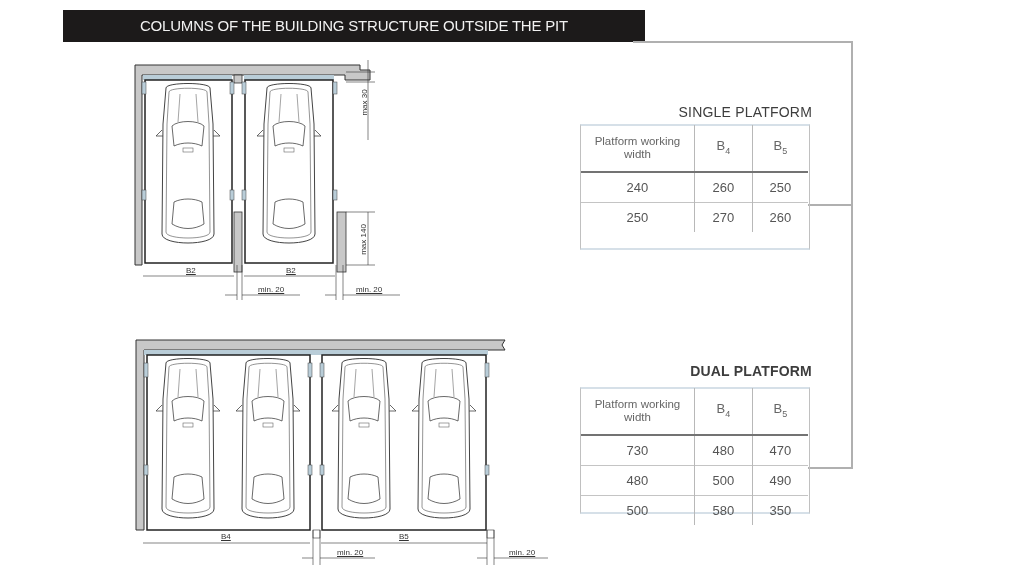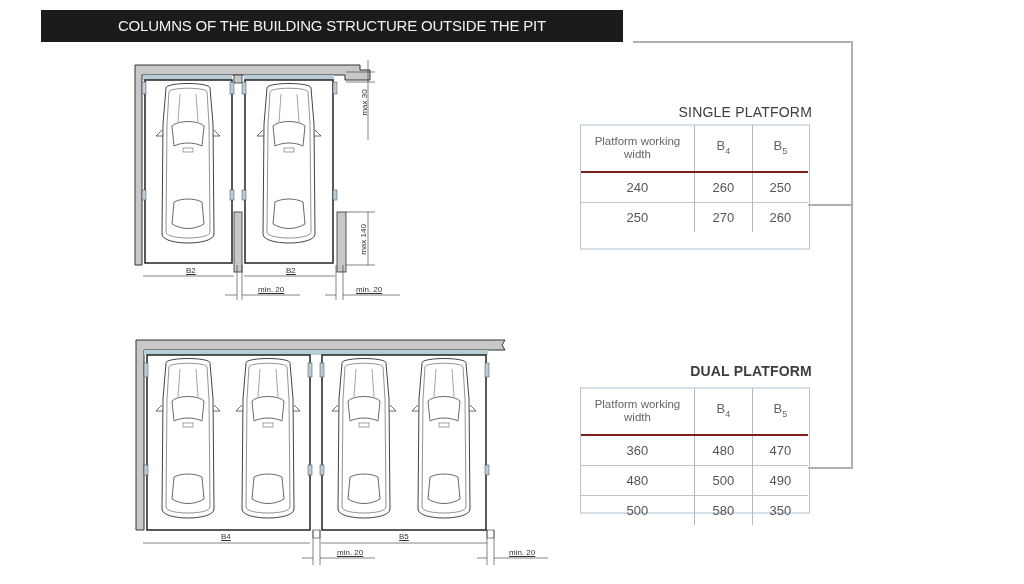--- a/index.html
+++ b/index.html
@@ -1,23 +1,23 @@
 <!DOCTYPE html>
 <html><head>
 <meta charset="utf-8">
 <style>
   html, body { margin:0; padding:0; background:#ffffff; }
   body { width:1024px; height:584px; position:relative; overflow:hidden; font-family:"Liberation Sans", sans-serif; color:#3a3a3a; }
-  .banner { position:absolute; left:41px; top:10px; width:582px; height:32px; background:#1c1a1a; color:#f2f2f2; font-size:15px; line-height:32px; text-align:center; letter-spacing:-0.2px; }
+  .banner { position:absolute; left:63px; top:10px; width:582px; height:32px; background:#1c1a1a; color:#f2f2f2; font-size:15px; line-height:32px; text-align:center; letter-spacing:-0.2px; }
   .connector { position:absolute; }
   .table-title { position:absolute; font-size:14px; color:#3d3d3d; text-align:right; width:230px; letter-spacing:0.2px; }
   table.spec { position:absolute; border-collapse:collapse; font-size:13px; color:#555; }
   table.spec th, table.spec td { border-left:1px solid #b8b8b8; text-align:center; font-weight:normal; }
   table.spec th:first-child, table.spec td:first-child { border-left:none; }
-  table.spec th { height:44px; font-size:11.5px; color:#666; line-height:13px; border-bottom:2px solid #7f1d1d; }
+  table.spec th { height:44px; font-size:11.5px; color:#666; line-height:13px; border-bottom:2px solid #737373; }
   table.spec th.sym { font-size:13px; }
   table.spec td { height:27px; border-top:1px solid #c4c4c4; }
   table.spec tr:nth-child(2) td { border-top:none; }
   .tbl-wrap { position:absolute; border-top:2px solid #d6e0e8; border-bottom:2px solid #d6e0e8; border-left:1px solid #c0c0c0; border-right:1px solid #c0c0c0; }
   .dim-label { position:absolute; font-size:8px; color:#333;text-decoration:underline; }
   .vert { position:absolute; font-size:8px; color:#333; transform:rotate(-90deg); transform-origin:center; white-space:nowrap; }
 </style>
 </head>
 <body>
 
@@ -165,21 +165,21 @@
 <div class="table-title" style="left:582px;top:363px;font-weight:bold;">DUAL PLATFORM</div>
 <div class="tbl-wrap" style="left:580px;top:387px;width:228px;height:123px;"></div>
 <table class="spec" style="left:581px;top:388px;width:227px;">
   <tbody>
       <tr>
     <th style="width:115px;"><span>Platform working width</span></th>
     <th class="sym" style="width:57px;">B<sub style="font-size:9px;">4</sub></th>
     <th class="sym" style="width:55px;">B<sub style="font-size:9px;">5</sub></th>
   </tr>
   <tr>
-    <td>360</td>
+    <td>730</td>
     <td>480</td>
     <td>470</td>
   </tr>
   <tr>
     <td>480</td>
     <td>500</td>
     <td>490</td>
   </tr>
   <tr>
     <td>500</td>

